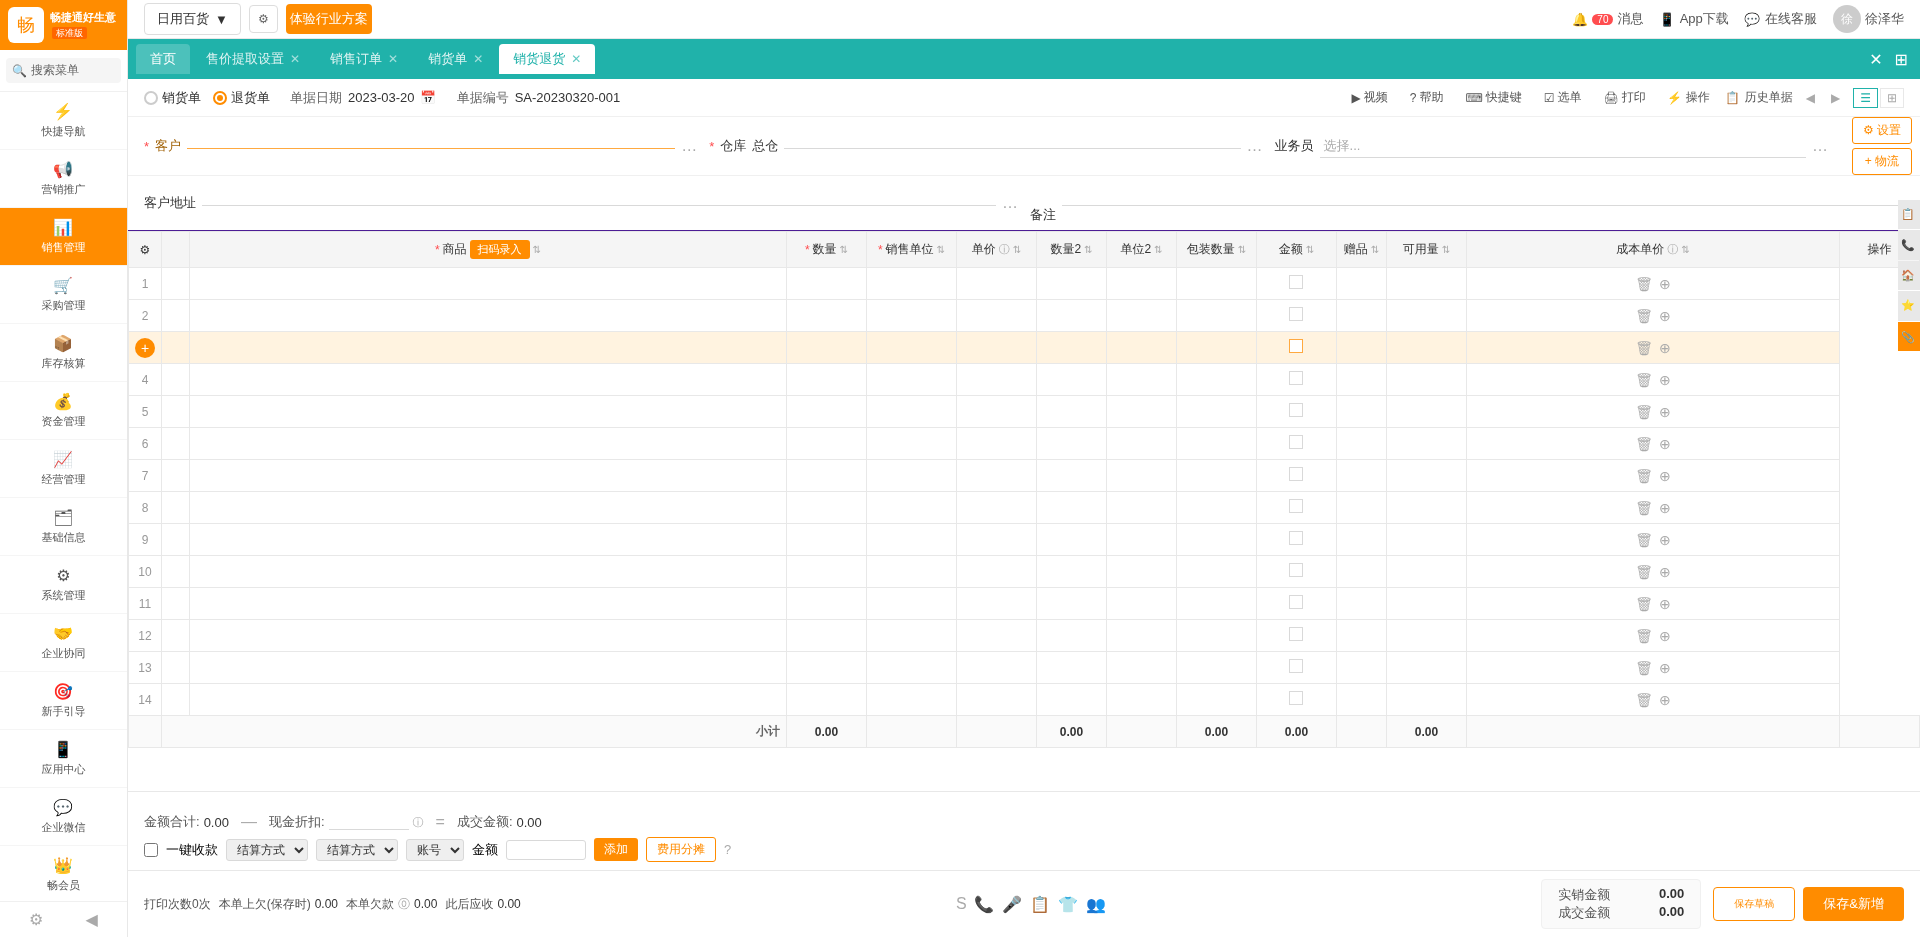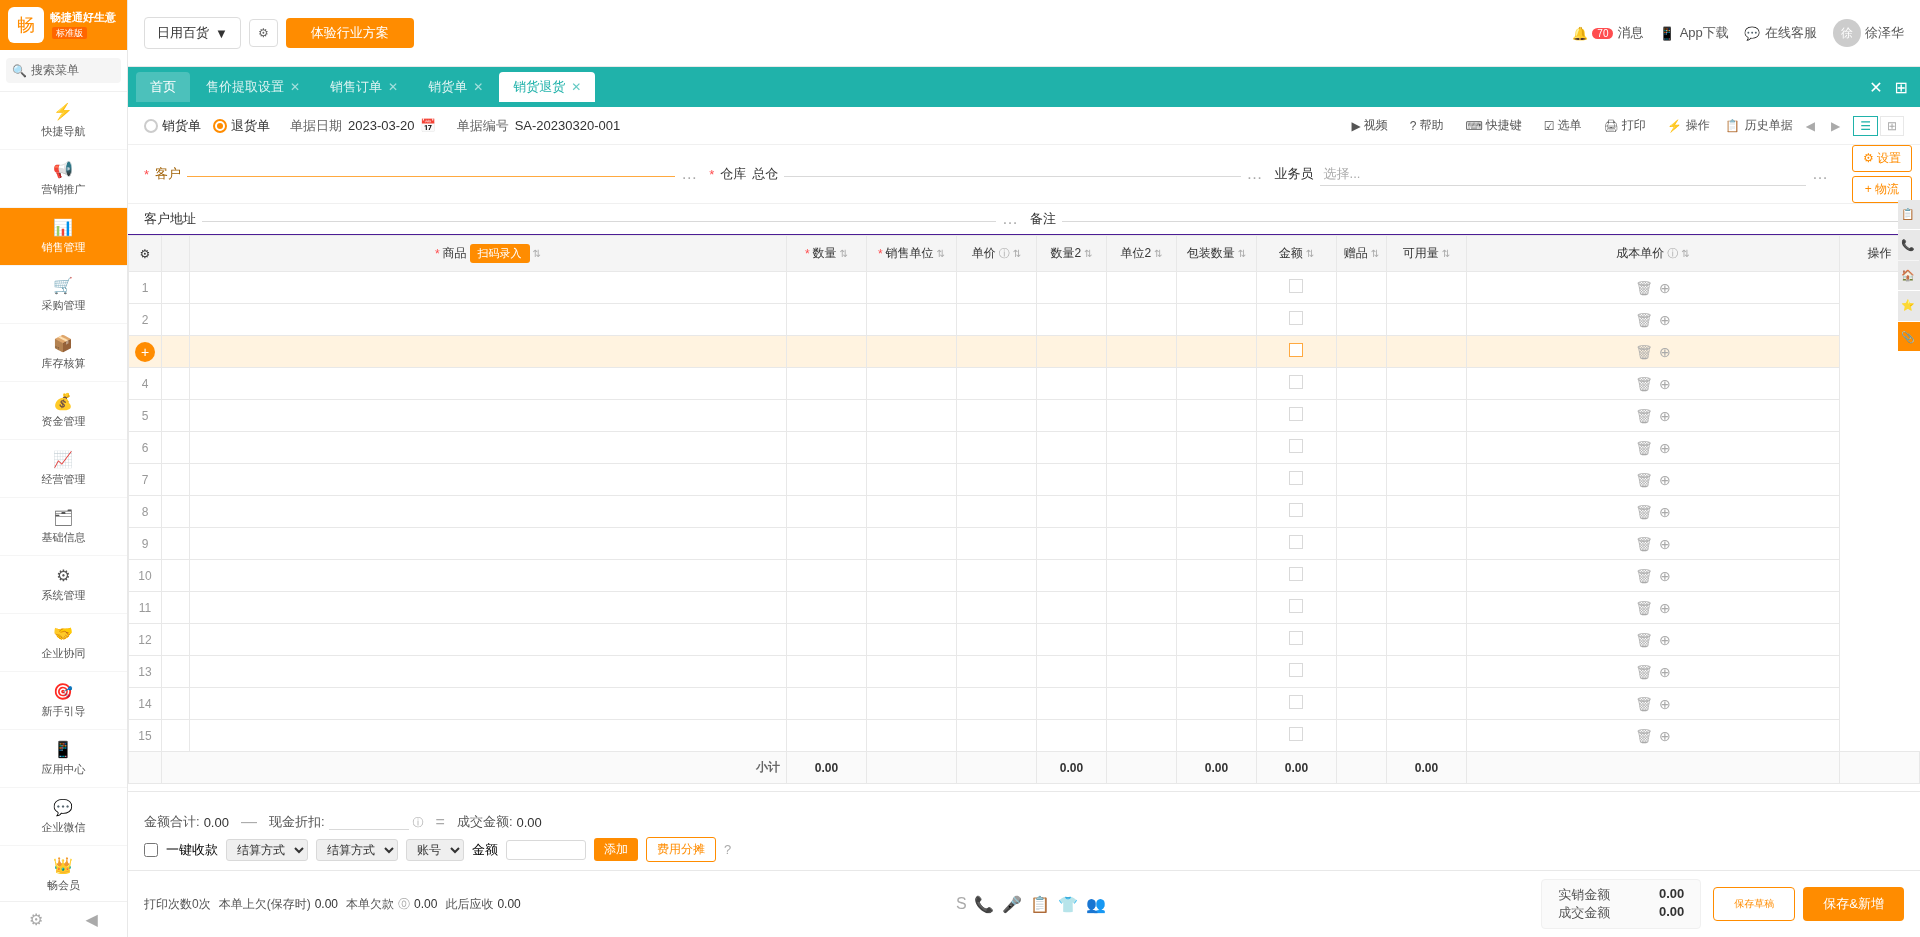--- a/index.html
+++ b/index.html
@@ -17,25 +17,25 @@
     .sidebar-item { display: flex; flex-direction: column; align-items: center; padding: 10px 4px; cursor: pointer; color: #555; border-bottom: 1px solid #f5f5f5; transition: background 0.2s; }
     .sidebar-item.active { background: #ff8c00; color: white; }
     .sidebar-item .icon { font-size: 16px; margin-bottom: 3px; }
     .sidebar-item .label { font-size: 11px; text-align: center; }
     .sidebar-bottom { display: flex; align-items: center; justify-content: space-around; padding: 8px; border-top: 1px solid #f0f0f0; }
 
     
     .main { flex: 1; display: flex; flex-direction: column; overflow: hidden; }
 
     
-    .topbar { height: 67px; background: white; display: flex; justify-content: space-between; padding: 0 16px; border-bottom: 1px solid #e8e8e8; }
+    .topbar { height: 39px; background: white; display: flex; justify-content: space-between; padding: 0 16px; border-bottom: 1px solid #e8e8e8; }
     .topbar-left { display: flex; align-items: center; gap: 8px; }
     .topbar-dropdown { display: flex; align-items: center; gap: 6px; padding: 6px 12px; border: 1px solid #ddd; border-radius: 4px; cursor: pointer; font-size: 13px; color: #333; background: white; }
     .topbar-gear { padding: 6px 8px; border: 1px solid #ddd; border-radius: 4px; cursor: pointer; color: #666; background: white; }
-    .experience-btn { background: #ff8c00; color: white; border: none; padding: 6px 25px; border-radius: 4px; cursor: pointer; font-size: 13px; }
+    .experience-btn { background: #ff8c00; color: white; border: none; padding: 6px 4px; border-radius: 4px; cursor: pointer; font-size: 13px; }
     .topbar-right { display: flex; align-items: center; gap: 16px; }
     .topbar-icon-item { display: flex; align-items: center; gap: 4px; cursor: pointer; color: #555; font-size: 13px; }
     .badge { background: #ff4d4f; color: white; border-radius: 10px; padding: 0 5px; font-size: 10px; min-width: 16px; text-align: center; }
     .user-avatar { width: 28px; height: 28px; border-radius: 50%; background: #ccc; display: flex; align-items: center; justify-content: center; color: white; font-size: 12px; }
 
     
     .tabbar { background: #20b2aa; display: flex; align-items: center; padding: 0 8px; height: 40px; gap: 2px; }
     .tab { padding: 6px 14px; border-radius: 4px 4px 0 0; cursor: pointer; font-size: 13px; display: flex; align-items: center; gap: 6px; color: rgba(255,255,255,0.85); }
     .tab.active { background: white; color: #20b2aa; }
     .tab-close { font-size: 12px; color: inherit; opacity: 0.7; }
@@ -342,21 +342,21 @@
       </div>
     </div>
 
     <div style="display:flex;align-items:center;gap:12px;background:white;border-bottom:1px solid #4c1d95;padding:6px 16px;">
       <div style="display:flex;align-items:center;gap:6px;flex:1;">
         <span style="font-size:13px;color:#333;">客户地址</span>
         <div style="flex:1;border-bottom:1px solid #d9d9d9;padding:2px 4px;"></div>
         <span style="color:#aaa;cursor:pointer;font-size:16px;">…</span>
       </div>
       <div style="display:flex;align-items:center;gap:6px;flex:1;">
-        <span style="font-size:13px;color:#333;">备注</span>
+        <span style="font-size:13px;color:#333;margin-top:24px;">备注</span>
         <div style="flex:1;border-bottom:1px solid #d9d9d9;padding:2px 4px;"></div>
       </div>
     </div>
 
     <div class="table-container">
       <table>
         <thead>
           <tr>
             <th style="width:32px;">
               <span>⚙</span>
@@ -699,40 +699,20 @@
               <td></td>
               <td>
                 <div class="action-icons">
                   <span class="action-icon">🗑</span>
                   <span class="action-icon">⊕</span>
                 </div>
               </td>
             </tr>
           <tr>
               <td class="row-num">14</td>
-              <td></td>
-              <td></td>
-              <td></td>
-              <td></td>
-              <td></td>
-              <td></td>
-              <td></td>
-              <td></td>
-              <td class="checkbox-cell"><div class="cb"></div></td>
-              <td></td>
-              <td></td>
-              <td>
-                <div class="action-icons">
-                  <span class="action-icon">🗑</span>
-                  <span class="action-icon">⊕</span>
-                </div>
-              </td>
-            </tr>
-          <tr>
-              <td class="row-num">15</td>
               <td></td>
               <td></td>
               <td></td>
               <td></td>
               <td></td>
               <td></td>
               <td></td>
               <td></td>
               <td class="checkbox-cell"><div class="cb"></div></td>
               <td></td>

